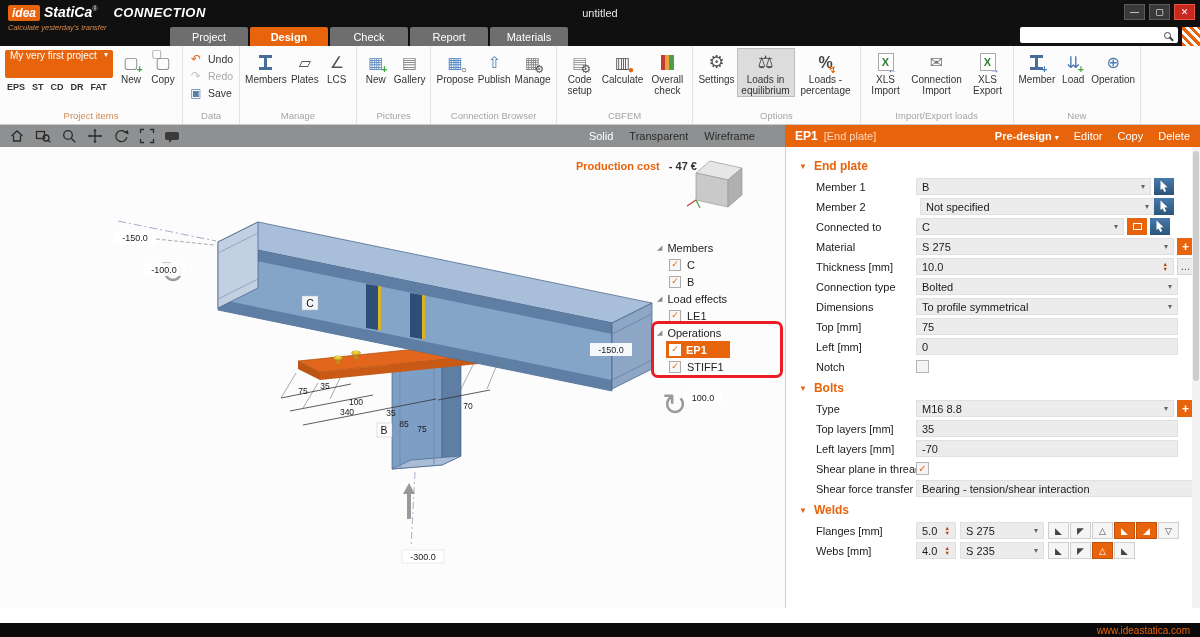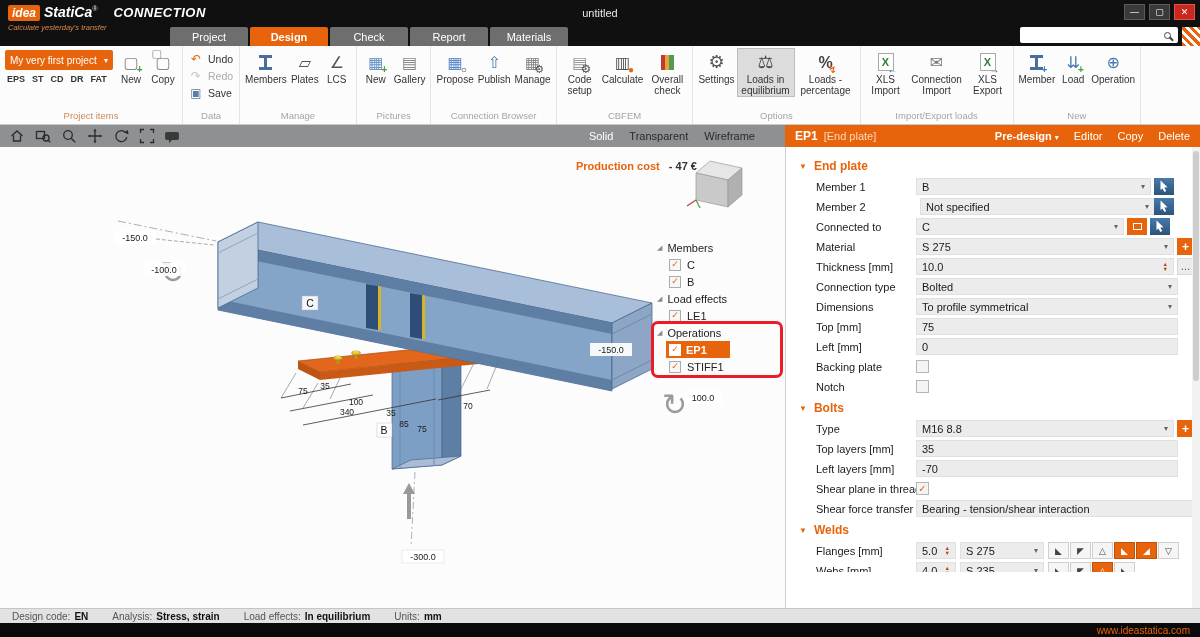--- a/index.html
+++ b/index.html
@@ -36,21 +36,21 @@
 .rbody.col{flex-direction:column;align-items:stretch;padding-top:2px}
 .rlabel{font-size:9.5px;color:#A5A5A5;text-align:center;padding:1px 2px 3px;white-space:nowrap}
 .rlabel.hl{color:#CE8A55}
 .rb{display:flex;flex-direction:column;align-items:center;min-width:32px;padding:3px 2px 1px;gap:1px;font-size:10px;color:#333;text-align:center;line-height:11px;cursor:default}
 .rb .icn{height:22px;display:flex;align-items:center;justify-content:center;font-size:16px;position:relative;color:#555}
 .rb.on{background:#DCDCDC;box-shadow:inset 0 0 0 1px #BDBDBD}
 .ov{position:absolute;right:-4px;bottom:-2px;font-size:10px;font-weight:bold}
 .db{display:flex;align-items:center;gap:5px;font-size:10.5px;color:#333;padding:1px 3px;height:17px}
 .db .dicn{width:14px;text-align:center;font-size:12px}
 .projcol{display:flex;flex-direction:column;gap:4px;padding:2px 2px 0}
-.projsel{width:108px;height:20px;background:#E8640C;color:#fff;font-size:10px;border-radius:2px;display:flex;align-items:center;padding:0 5px;white-space:nowrap}
+.projsel{width:108px;height:28px;background:#E8640C;color:#fff;font-size:10px;border-radius:2px;display:flex;align-items:flex-start;padding:0 5px;white-space:nowrap}
 .projsel .caret{margin-left:auto;color:#fff}
 .codes{display:flex;gap:7px;font-size:9px;font-weight:bold;color:#333;padding-left:2px}
 .ibeam{width:13px;height:15px;border-top:3px solid #4A6E99;border-bottom:3px solid #4A6E99;display:flex;justify-content:center}
 .ibeam i{display:block;width:3px;background:#4A6E99}
 .ocheck{width:13px;height:15px;background:linear-gradient(90deg,#C23B30 0 4px,#E8A13C 4px 8px,#4F9D4A 8px 13px)}
 .xls{width:16px;height:18px;border:1px solid #A9A9A9;background:#fff;color:#2E7D32;font-weight:bold;font-size:11px;display:flex;align-items:center;justify-content:center}
 .caret{font-size:8px;color:#555}
 
 
 .vtoolbar{position:absolute;top:125px;left:0;width:785px;height:22px;background:#8E9092;display:flex;align-items:center;padding-left:8px;gap:9px}
@@ -701,24 +701,20 @@
         </div>
       </div>
 
       <div class="prow">
         <span>Left [mm]</span>
         <div class="ctl" style="left:130px;width:262px">
           <span>0</span>
         </div>
       </div>
 
-      <div class="prow">
-        <span>Backing plate</span>
-        <span class="pcheck"></span>
-      </div>
 
       <div class="prow">
         <span>Notch</span>
         <span class="pcheck"></span>
       </div>
 
       <div class="sec">
         <span class="tri">▼</span>
         <span class="st">Bolts</span>
       </div>
@@ -802,23 +798,17 @@
         <div class="wbtn" style="left:284px">◤</div>
         <div class="wbtn on" style="left:306px">△</div>
         <div class="wbtn" style="left:328px">◣</div>
       </div>
     </div>
     <div class="pscroll">
         <div class="thumb"></div>
       </div>
   </div>
 
-  <div class="statusbar">
-    <span><span>Design code:</span><b>EN</b></span>
-    <span><span>Analysis:</span><b>Stress, strain</b></span>
-    <span><span>Load effects:</span><b>In equilibrium</b></span>
-    <span><span>Units:</span><b>mm</b></span>
-  </div>
   <div class="bottombar">
     <a href="#">www.ideastatica.com</a>
   </div>
 
 </div>
 
 </body></html>

